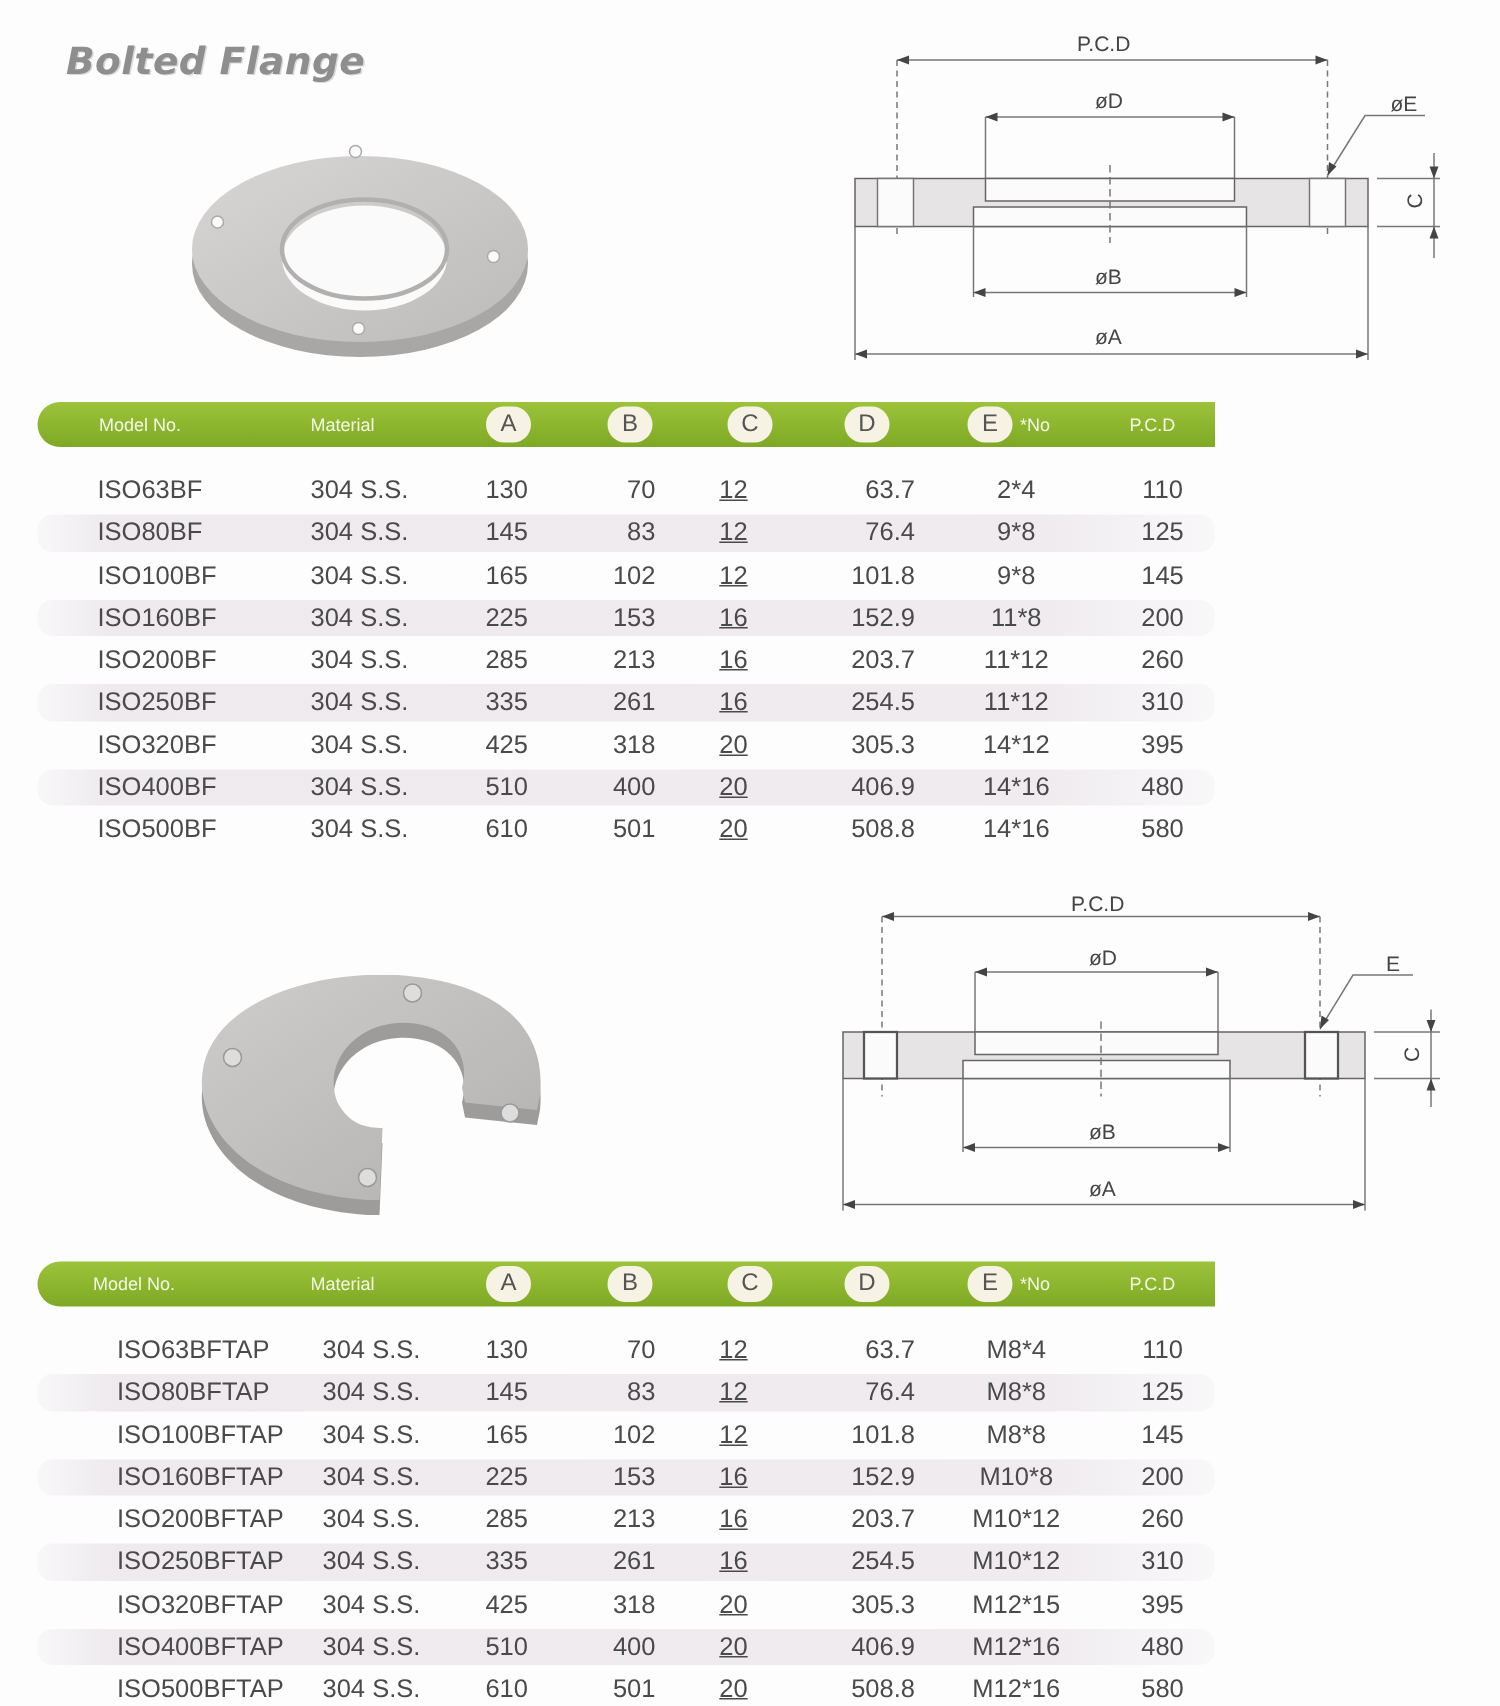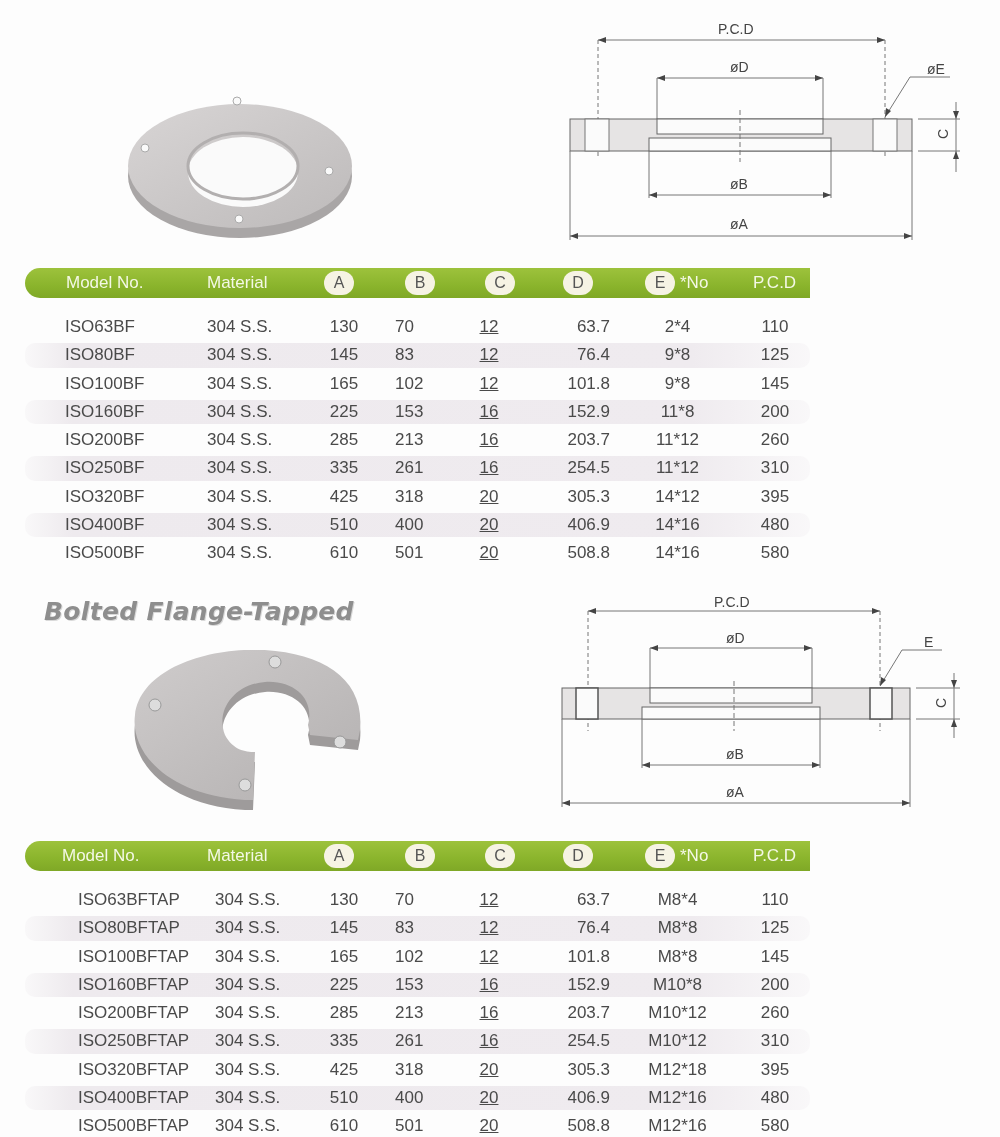--- a/index.html
+++ b/index.html
@@ -33,52 +33,53 @@
   .table-header {
     position: absolute; left: 25px; width: 785px; height: 30px;
     background: linear-gradient(#9dc23c, #8ab42c 60%, #7fa826);
     border-radius: 15px 0 0 15px;
   }
   .sec1 .table-header { top: 268px; }
   .sec2 .table-header { top: 841px; top: 266px; }
 
   .hcell {
     position: absolute; top: 0; height: 30px; line-height: 30px;
-    color: #f4f8e6; font-size: 17px; white-space: nowrap;
+    color: #f4f8e6; font-size: 12px; white-space: nowrap;
   }
   .hcircle {
     position: absolute; top: 3px; width: 30px; height: 24px; border-radius: 12px;
     background: #f6f3e4; color: #555; font-size: 16px; text-align: center; line-height: 24px;
   }
 
   .rows { position: absolute; left: 25px; width: 785px; }
   .sec1 .rows { top: 313px; }
   .sec2 .rows { top: 886px; top: 311px; }
   .row { position: relative; height: 28.3px; font-size: 17px; color: #4a4a4a; }
   .row.alt::before {
     content: ""; position: absolute; left: 0; right: 0; top: 2px; bottom: 2px;
     background: linear-gradient(90deg, rgba(232,228,232,0.2), #eeeaee 6%, #efebef 85%, rgba(240,236,240,0.3));
     border-radius: 10px;
   }
   .cell { position: absolute; top: 0; height: 28.3px; line-height: 28.3px; white-space: nowrap; }
   .c-model { left: 40px; }
   .c-mat { left: 182px; }
   .sec2 .c-model { left: 37px; margin-left: 16px; }
   .sec2 .c-mat { left: 190px; }
-  .c-a { left: 299px; width: 40px; text-align: center; }
-  .c-b { left: 370px; width: 42px; text-align: left; }
+  .c-a { left: 287px; width: 40px; text-align: right; }
+  .c-b { left: 370px; width: 42px; text-align: right; }
   .c-c { left: 449px; width: 30px; text-align: center; text-decoration: underline; }
   .c-d { left: 520px; width: 65px; text-align: right; }
   .c-e { left: 620px; width: 65px; text-align: center; }
   .c-pcd { left: 730px; width: 40px; text-align: center; }
 </style>
 </head>
 <body>
 
 <div class="section sec1">
+  <div class="title">Bolted Flange</div>
 
   <svg class="photo" viewBox="0 0 240 160">
     <defs>
       <linearGradient id="fg1" x1="0" y1="0" x2="1" y2="1">
         <stop offset="0" stop-color="#d8d5d5"></stop>
           <stop offset="1" stop-color="#bdbaba"></stop>
       </linearGradient>
     </defs>
     <ellipse cx="120" cy="90" rx="112" ry="62" fill="#a9a6a6"></ellipse>
     <ellipse cx="120" cy="80" rx="112" ry="62" fill="url(#fg1)"></ellipse>
@@ -243,21 +244,20 @@
         <span class="cell c-b">501</span>
         <span class="cell c-c">20</span>
         <span class="cell c-d">508.8</span>
         <span class="cell c-e">14*16</span>
         <span class="cell c-pcd">580</span>
       </div>
     </div>
 </div>
 
 <div class="section sec2">
-  <div class="title">Bolted Flange-Tapped</div>
 
   <svg class="photo" viewBox="0 0 250 170">
     <defs>
       <linearGradient id="fg2" x1="0" y1="0" x2="1" y2="1">
         <stop offset="0" stop-color="#cfcccc"></stop>
           <stop offset="1" stop-color="#b3b0b0"></stop>
       </linearGradient>
     </defs>
     <path d="M120,160 C40,155 5,110 10,75 C15,30 80,5 140,8 C200,12 240,40 235,90 L233,100 L185,95 L183,85 C190,60 170,40 140,42 C110,44 90,70 100,95 C108,110 120,112 130,112 L128,160 Z" fill="#9e9b9b"></path>
     <path d="M120,150 C40,145 5,100 10,65 C15,20 80,-3 140,0 C200,4 240,30 235,80 L233,90 L185,85 L183,75 C190,50 170,30 140,32 C110,34 90,60 100,85 C108,100 120,102 130,102 L128,150 Z" fill="url(#fg2)"></path>
@@ -386,21 +386,21 @@
         <span class="cell c-e">M10*12</span>
         <span class="cell c-pcd">310</span>
       </div>
       <div class="row">
         <span class="cell c-model">ISO320BFTAP</span>
         <span class="cell c-mat">304 S.S.</span>
         <span class="cell c-a">425</span>
         <span class="cell c-b">318</span>
         <span class="cell c-c">20</span>
         <span class="cell c-d">305.3</span>
-        <span class="cell c-e">M12*18</span>
+        <span class="cell c-e">M12*15</span>
         <span class="cell c-pcd">395</span>
       </div>
       <div class="row alt">
         <span class="cell c-model">ISO400BFTAP</span>
         <span class="cell c-mat">304 S.S.</span>
         <span class="cell c-a">510</span>
         <span class="cell c-b">400</span>
         <span class="cell c-c">20</span>
         <span class="cell c-d">406.9</span>
         <span class="cell c-e">M12*16</span>

